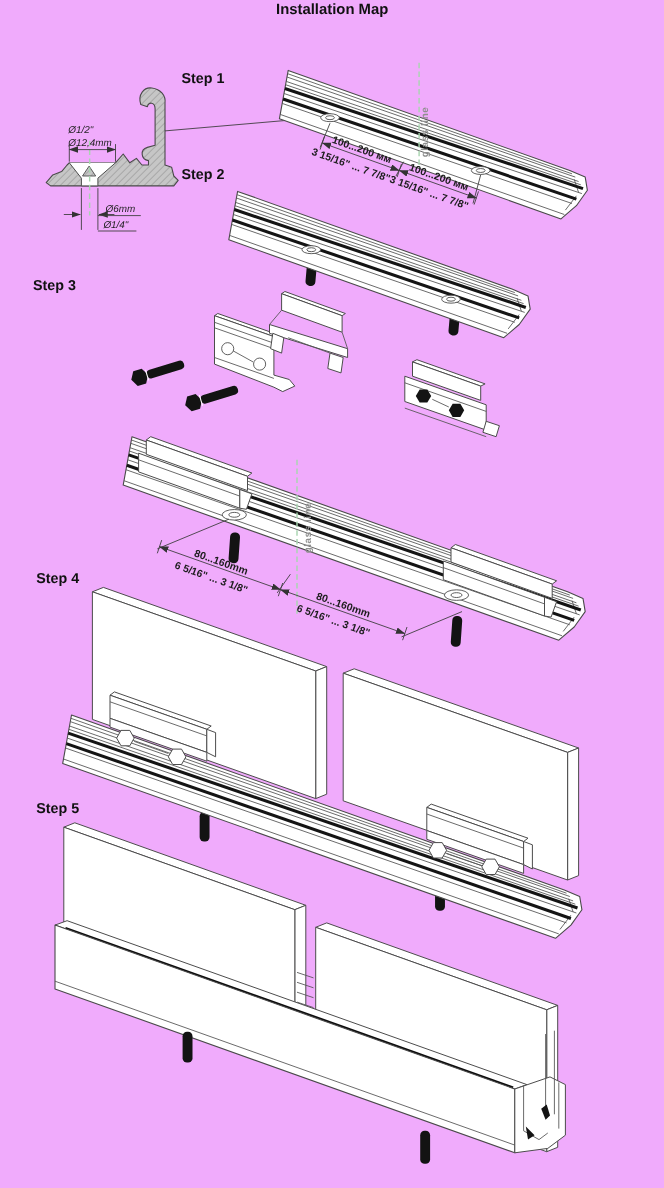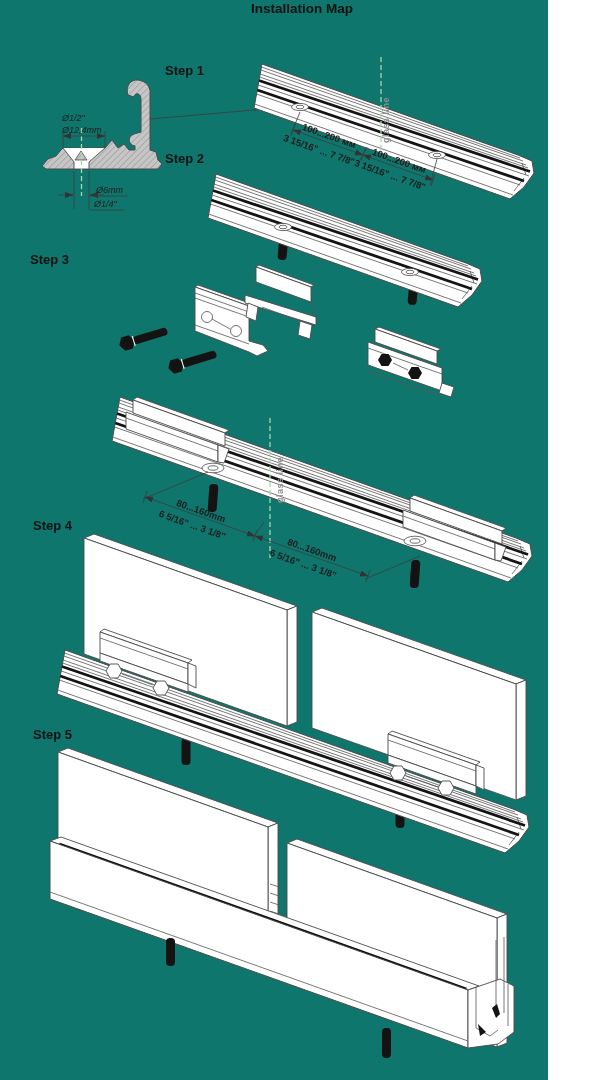--- a/index.html
+++ b/index.html
@@ -1,16 +1,16 @@
 <!DOCTYPE html>
 <html><head>
 <meta charset="utf-8">
 <style>
   html,body{margin:0;padding:0;background:#fff;}
-  .canvas{position:relative;width:548px;height:1080px;background:#0f766e;overflow:hidden;
+  .canvas{position:relative;width:604px;height:1080px;background:#f0abfc;overflow:hidden;
           font-family:"Liberation Sans",sans-serif;}
   svg{display:block;}
   .title-txt{font:700 13.5px "Liberation Sans",sans-serif;fill:#111;}
   .step-lbl{font:700 13px "Liberation Sans",sans-serif;fill:#111;}
   .dim-txt{font:700 9.5px "Liberation Sans",sans-serif;fill:#1d1d1d;}
   .cs-txt{font:italic 9px "Liberation Sans",sans-serif;fill:#1d1d1d;}
   .gl-txt{font:700 9px "Liberation Sans",sans-serif;fill:#8f8f8f;letter-spacing:.5px;}
   .ol{fill:#fff;stroke:#4a4a4a;stroke-width:1;stroke-linejoin:round;}
   .wf{fill:#fff;stroke:#4a4a4a;stroke-width:.9;stroke-linejoin:round;}
   .ln{stroke:#575757;stroke-width:.8;fill:none;}

